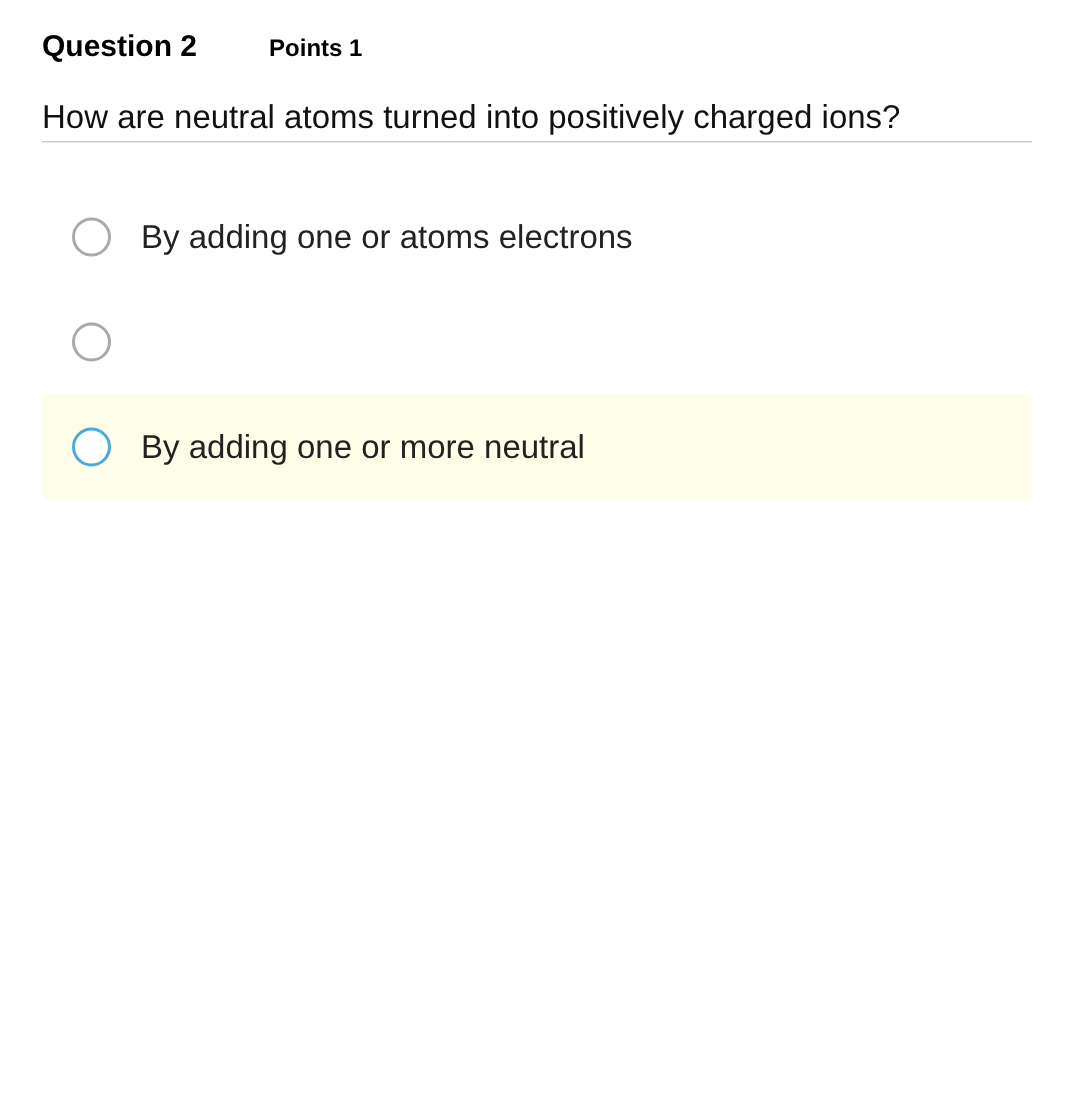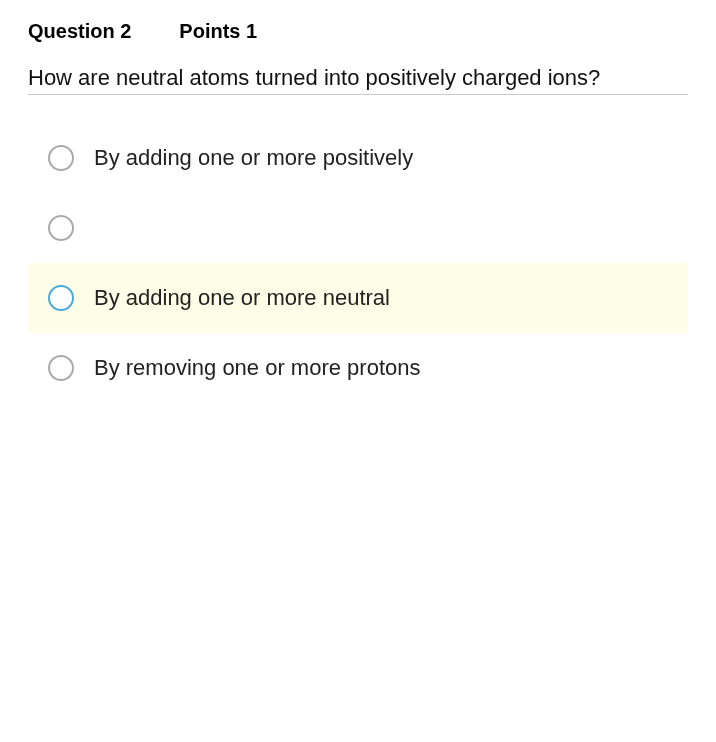--- a/index.html
+++ b/index.html
@@ -22,21 +22,21 @@
       align-items: baseline;
       margin-bottom: 18px;
     }
 
     .question-title {
       font-size: 20px;
       font-weight: 700;
     }
 
     .question-points {
-      font-size: 20px;
+      font-size: 16px;
       font-weight: 700;
     }
 
     .question-text {
       font-size: 22px;
       font-weight: 400;
       line-height: 1.5;
       text-align: justify;
       color: #111;
     }
@@ -109,36 +109,30 @@
 <div class="question-text">How are neutral atoms turned into positively charged ions?</div>
 
 <hr class="divider">
 
 <div class="options-list">
 
   <div class="option-item">
     <div class="radio-circle">
       <div class="radio-inner"></div>
     </div>
-    <span class="option-label">By adding one or more positively</span>
+    <span class="option-label">By adding one or atoms electrons</span>
   </div>
 
   <div class="option-item">
     <div class="radio-circle">
       <div class="radio-inner"></div>
     </div>
   </div>
 
   <div class="option-item selected">
     <div class="radio-circle">
       <div class="radio-inner"></div>
     </div>
     <span class="option-label">By adding one or more neutral</span>
   </div>
 
-  <div class="option-item">
-    <div class="radio-circle">
-      <div class="radio-inner"></div>
-    </div>
-    <span class="option-label">By removing one or more protons</span>
-  </div>
 
 </div>
 
 </body></html>

